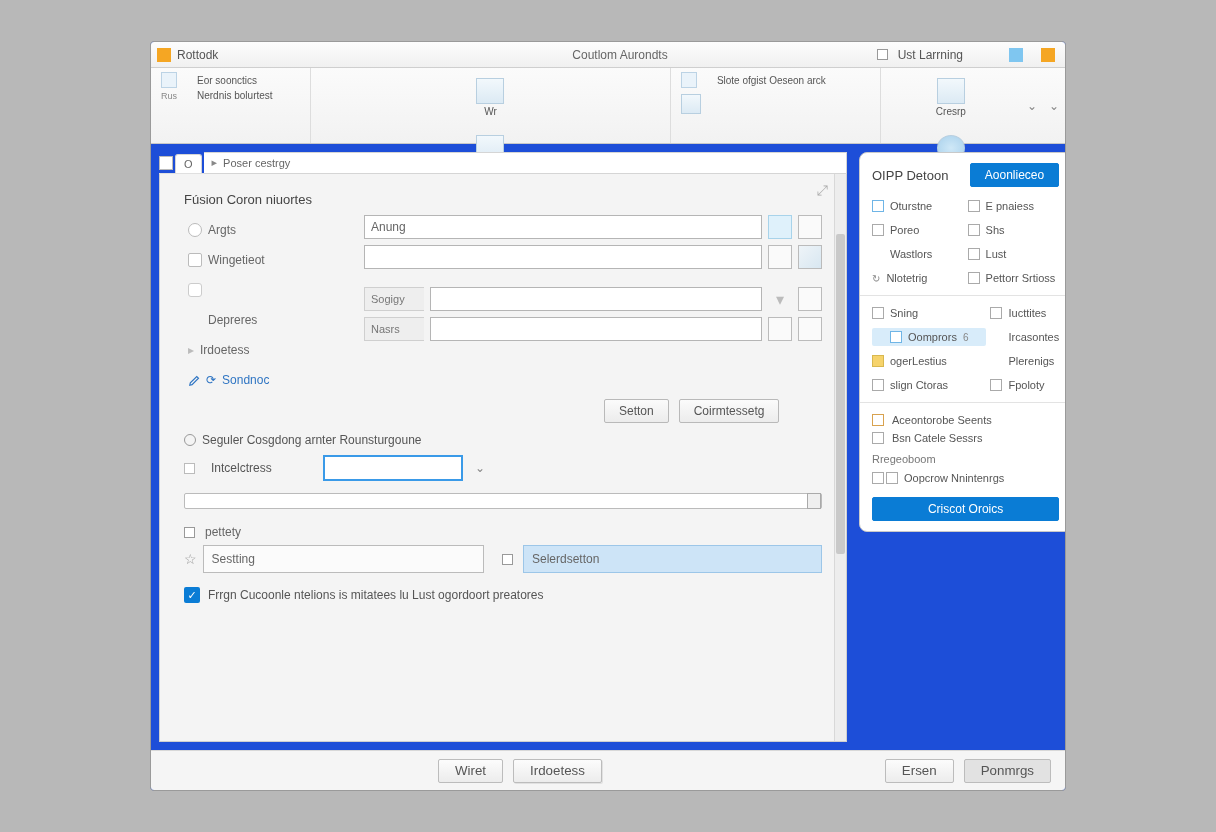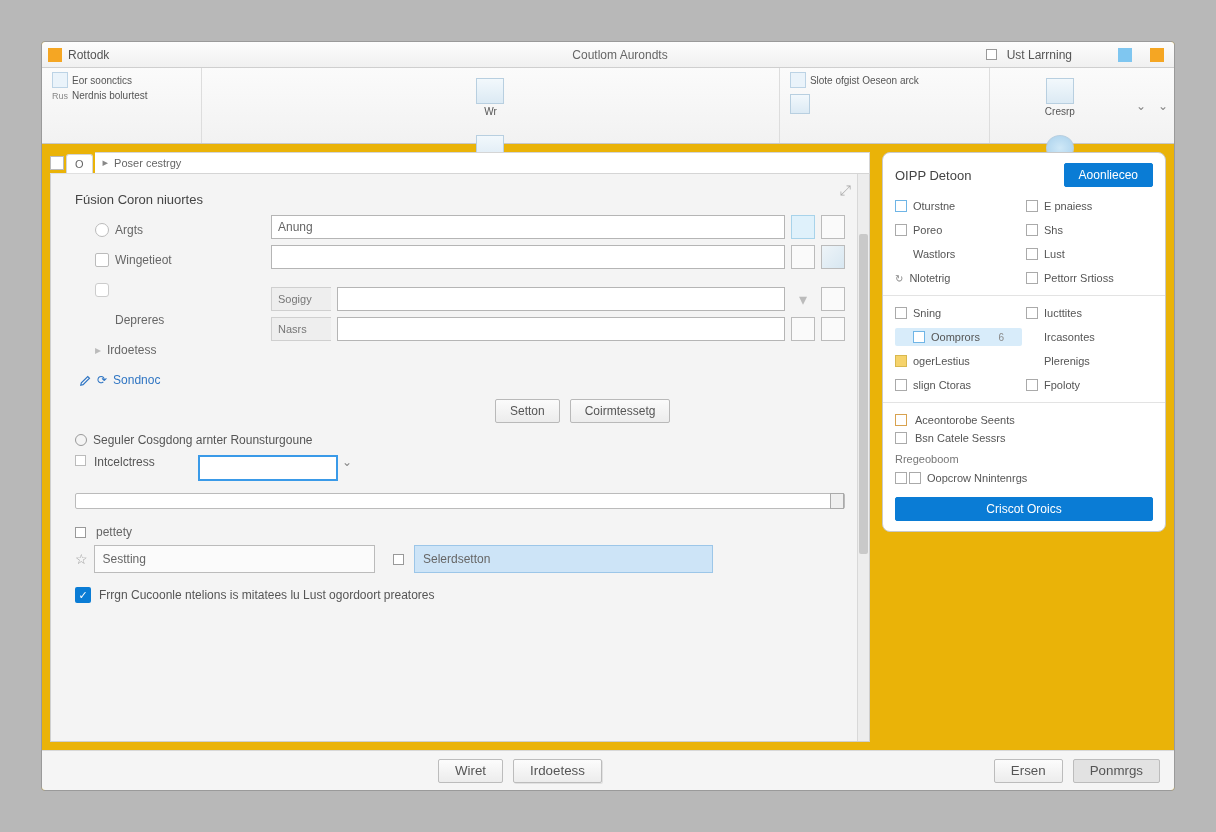--- a/index.html
+++ b/index.html
@@ -1,33 +1,33 @@
 <!DOCTYPE html>
 <html><head>
 <meta charset="utf-8">
 <style>
   * { box-sizing: border-box; margin: 0; padding: 0; font-family: "Segoe UI", Tahoma, sans-serif; }
   body { background: #b8b8b8; width: 1216px; height: 832px; display: flex; align-items: center; justify-content: center; }
-  .window { width: 1134px; height: 750px; background: #eab308; border: 1px solid #9a9a9a; border-radius: 4px; overflow: hidden; display: flex; flex-direction: column; position: relative; }
+  .window { width: 916px; height: 750px; background: #1d4ed8; border: 1px solid #9a9a9a; border-radius: 4px; overflow: hidden; display: flex; flex-direction: column; position: relative; }
   
   
   .titlebar { height: 26px; background: linear-gradient(#fdfdfd,#f0f0f0); border-bottom: 1px solid #cfcfcf; display: flex; align-items: center; font-size: 12px; color: #555; }
   .titlebar .ticon { width: 14px; height: 14px; margin: 0 6px; }
   .ticon.orange { background: #f5a623; }
   .ticon.blue { background: #7fc6f0; }
   .titlebar .tlabel { margin-right: 40px; }
   .titlebar .center { position: absolute; left: 50%; transform: translateX(-50%); color: #666; margin-left: 12px; }
   .titlebar .right-group { margin-left: auto; display: flex; align-items: center; gap: 6px; padding-right: 4px; }
   .minicheck { width: 11px; height: 11px; border: 1px solid #999; background: #fff; display: inline-block; margin-right: 4px; }
 
   
   .ribbon { height: 76px; background: linear-gradient(#fbfbfb,#f2f2f2); border-bottom: 1px solid #c8c8c8; display: flex; font-size: 10px; color: #555; }
   .rgroup { border-right: 1px solid #ddd; padding: 4px 10px; display: flex; flex-direction: column; height: 100%; }
   .rgroup .stack2 { display:flex; flex-direction:column; gap:2px; }
-  .rline { display: flex; align-items: center; gap: 4px; white-space: nowrap; }
+  .rline { display: flex; align-items: center; gap: 20px; white-space: nowrap; }
   .ricon { width: 16px; height: 16px; border: 1px solid #bcd3e5; background: #eaf3fa; }
   .ribbon .big { flex-direction: column; align-items: center; justify-content: flex-start; padding-top: 6px; gap: 2px; display:flex;}
   .bigicon { width: 28px; height: 26px; border: 1px solid #b8cfe0; background: linear-gradient(#f2f8fc,#dceaf4); }
   .biglabel { font-size: 10px; color: #555; text-align:center;}
   .ribbon .row { display:flex; gap:12px; }
   .caret { margin-left: auto; color: #888; font-size: 12px; padding: 0 6px; align-self: center; }
 
   
   .body { flex: 1; display: flex; }
   .main { flex: 1; padding: 8px 4px 8px 8px; display:flex; flex-direction:column;}
@@ -36,41 +36,41 @@
   .tabstrip .tab.active { background:#fff; }
   .docicon { width:14px; height:14px; border:1px solid #bbb; background:#fff; }
   .crumb { flex:1; border:1px solid #d5d5d5; border-left:none; height:22px; display:flex; align-items:center; padding:0 8px; background:#fff; }
 
   .canvas { flex:1; border:1px solid #cfcfcf; border-top:none; background:#f4f4f4; position:relative; padding: 18px 24px; overflow:hidden; }
   .scrollbar { position:absolute; right:0; top:0; bottom:0; width:12px; background:#ededed; border-left:1px solid #d8d8d8;}
   .scrollbar .thumb { position:absolute; left:1px; right:1px; top:60px; height:320px; background:#c9c9c9; border-radius:2px;}
 
   .section-title { font-size: 13px; color:#444; margin-bottom: 8px; }
   .form-grid { display:flex; gap: 0; }
-  .leftcol { width: 180px; display:flex; flex-direction:column;margin-left:16px; }
+  .leftcol { width: 180px; display:flex; flex-direction:column; }
   .leftitem { height: 30px; display:flex; align-items:center; gap:6px; font-size:12px; color:#666; padding-left:4px; }
   .leftitem .li-icon { width:14px; height:14px; border:1px solid #bbb; border-radius:2px; background:#fff; }
   .leftitem.radio .li-icon { border-radius:50%; }
   .rightcol { flex:1; display:flex; flex-direction:column; gap:6px; }
   .fieldrow { display:flex; align-items:center; gap:6px; }
   .textinput { flex:1; height:24px; border:1px solid #b5b5b5; background:#fff; padding:0 6px; font-size:12px; color:#666;}
   .iconbtn { width:24px; height:24px; border:1px solid #bbb; background:#fafafa; }
   .label-in-group { width:60px; height:24px; border:1px solid #cfcfcf; border-right:none; background:#eee; font-size:11px; display:flex; align-items:center; padding:0 6px; color:#777;}
   .grouprow .textinput { border-radius:0; }
 
   .linkish { color:#2f75c3; font-size:12px; display:flex; align-items:center; gap:6px; margin:8px 0 14px 4px;}
   .linkish svg { width:14px; height:14px; }
 
   .radiotitle { font-size:12px; color:#555; display:flex; align-items:center; gap:6px; margin-bottom:8px;}
   .radiotitle .r-icon{ width:12px;height:12px;border:1px solid #999;border-radius:50%; }
   .btnbar { display:flex; gap:10px; margin: -2px 0 10px 420px;}
   .btn { height:24px; padding:0 14px; border:1px solid #b9b9b9; background:linear-gradient(#fbfbfb,#ececec); font-size:12px; color:#555; border-radius:2px;}
   .btn.primary { background:#0a7cd5; color:#fff; border-color:#0a7cd5; }
 
-  .combo { display:flex; align-items:flex-start; gap:4px; }
+  .combo { display:flex; align-items:center; gap:12px; }
   .combo .clabel { width:100px; font-size:12px; color:#555;}
   .combo .cbox { width:140px; height:26px; border:2px solid #3a9ae8; background:#fff; }
   .combo .cchev { color:#888; font-size:12px; }
 
   .progress { height:16px; border:1px solid #bbb; background:#fff; border-radius:2px; margin:12px 0 16px; position:relative;}
   .progress .pfill{ position:absolute; inset:0; background:transparent;}
   .progress .pknob{ position:absolute; right:0; top:-1px; bottom:-1px; width:14px; border:1px solid #aaa; background:#efefef;}
 
   .subhead { font-size:12px; color:#666; display:flex; align-items:center; gap:6px; margin-bottom:6px;}
   .pair { display:flex; gap:18px; }

